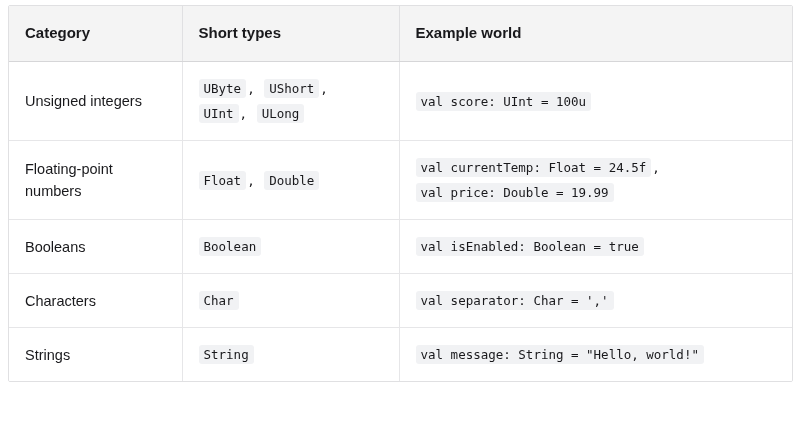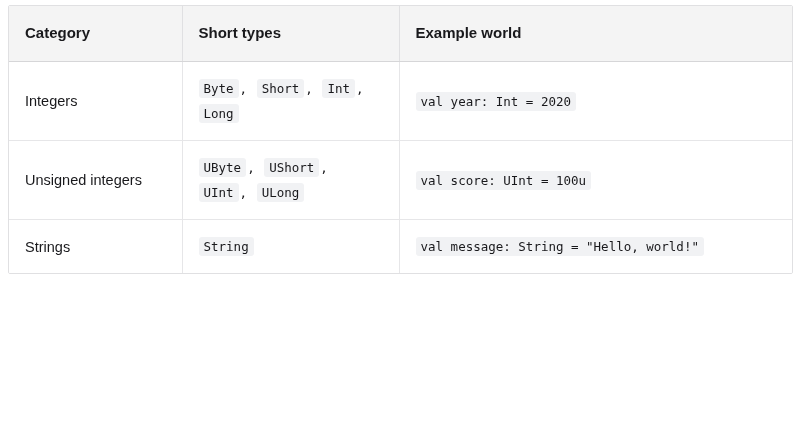--- a/index.html
+++ b/index.html
@@ -127,35 +127,53 @@
       </colgroup>
       <thead>
         <tr class="head-row">
           <th>Category</th>
           <th>Short types</th>
           <th>Example world</th>
         </tr>
       </thead>
       <tbody id="table-body">
           <tr>
-            <td class="cat-cell">Integers</td>
-            <td>
-              <span class="chip-list"><code class="chip">Byte</code><span class="chip-sep">, </span><code class="chip">Short</code><span class="chip-sep">, </span><code class="chip">Int</code><span class="chip-sep">, </span><code class="chip">Long</code></span>
-            </td>
-            <td class="code-cell">
-              <span class="chip-list"><code class="chip">val year: Int = 2020</code></span>
-            </td>
-          </tr>
-          <tr>
             <td class="cat-cell">Unsigned integers</td>
             <td>
               <span class="chip-list"><code class="chip">UByte</code><span class="chip-sep">, </span><code class="chip">UShort</code><span class="chip-sep">, </span><code class="chip">UInt</code><span class="chip-sep">, </span><code class="chip">ULong</code></span>
             </td>
             <td class="code-cell">
               <span class="chip-list"><code class="chip">val score: UInt = 100u</code></span>
+            </td>
+          </tr>
+          <tr>
+            <td class="cat-cell">Floating-point numbers</td>
+            <td>
+              <span class="chip-list"><code class="chip">Float</code><span class="chip-sep">, </span><code class="chip">Double</code></span>
+            </td>
+            <td class="code-cell">
+              <span class="chip-list"><code class="chip">val currentTemp: Float = 24.5f</code><span class="chip-sep">, </span><code class="chip">val price: Double = 19.99</code></span>
+            </td>
+          </tr>
+          <tr>
+            <td class="cat-cell">Booleans</td>
+            <td>
+              <span class="chip-list"><code class="chip">Boolean</code></span>
+            </td>
+            <td class="code-cell">
+              <span class="chip-list"><code class="chip">val isEnabled: Boolean = true</code></span>
+            </td>
+          </tr>
+          <tr>
+            <td class="cat-cell">Characters</td>
+            <td>
+              <span class="chip-list"><code class="chip">Char</code></span>
+            </td>
+            <td class="code-cell">
+              <span class="chip-list"><code class="chip">val separator: Char = ','</code></span>
             </td>
           </tr>
           <tr>
             <td class="cat-cell">Strings</td>
             <td>
               <span class="chip-list"><code class="chip">String</code></span>
             </td>
             <td class="code-cell">
               <span class="chip-list"><code class="chip">val message: String = "Hello, world!"</code></span>
             </td>

